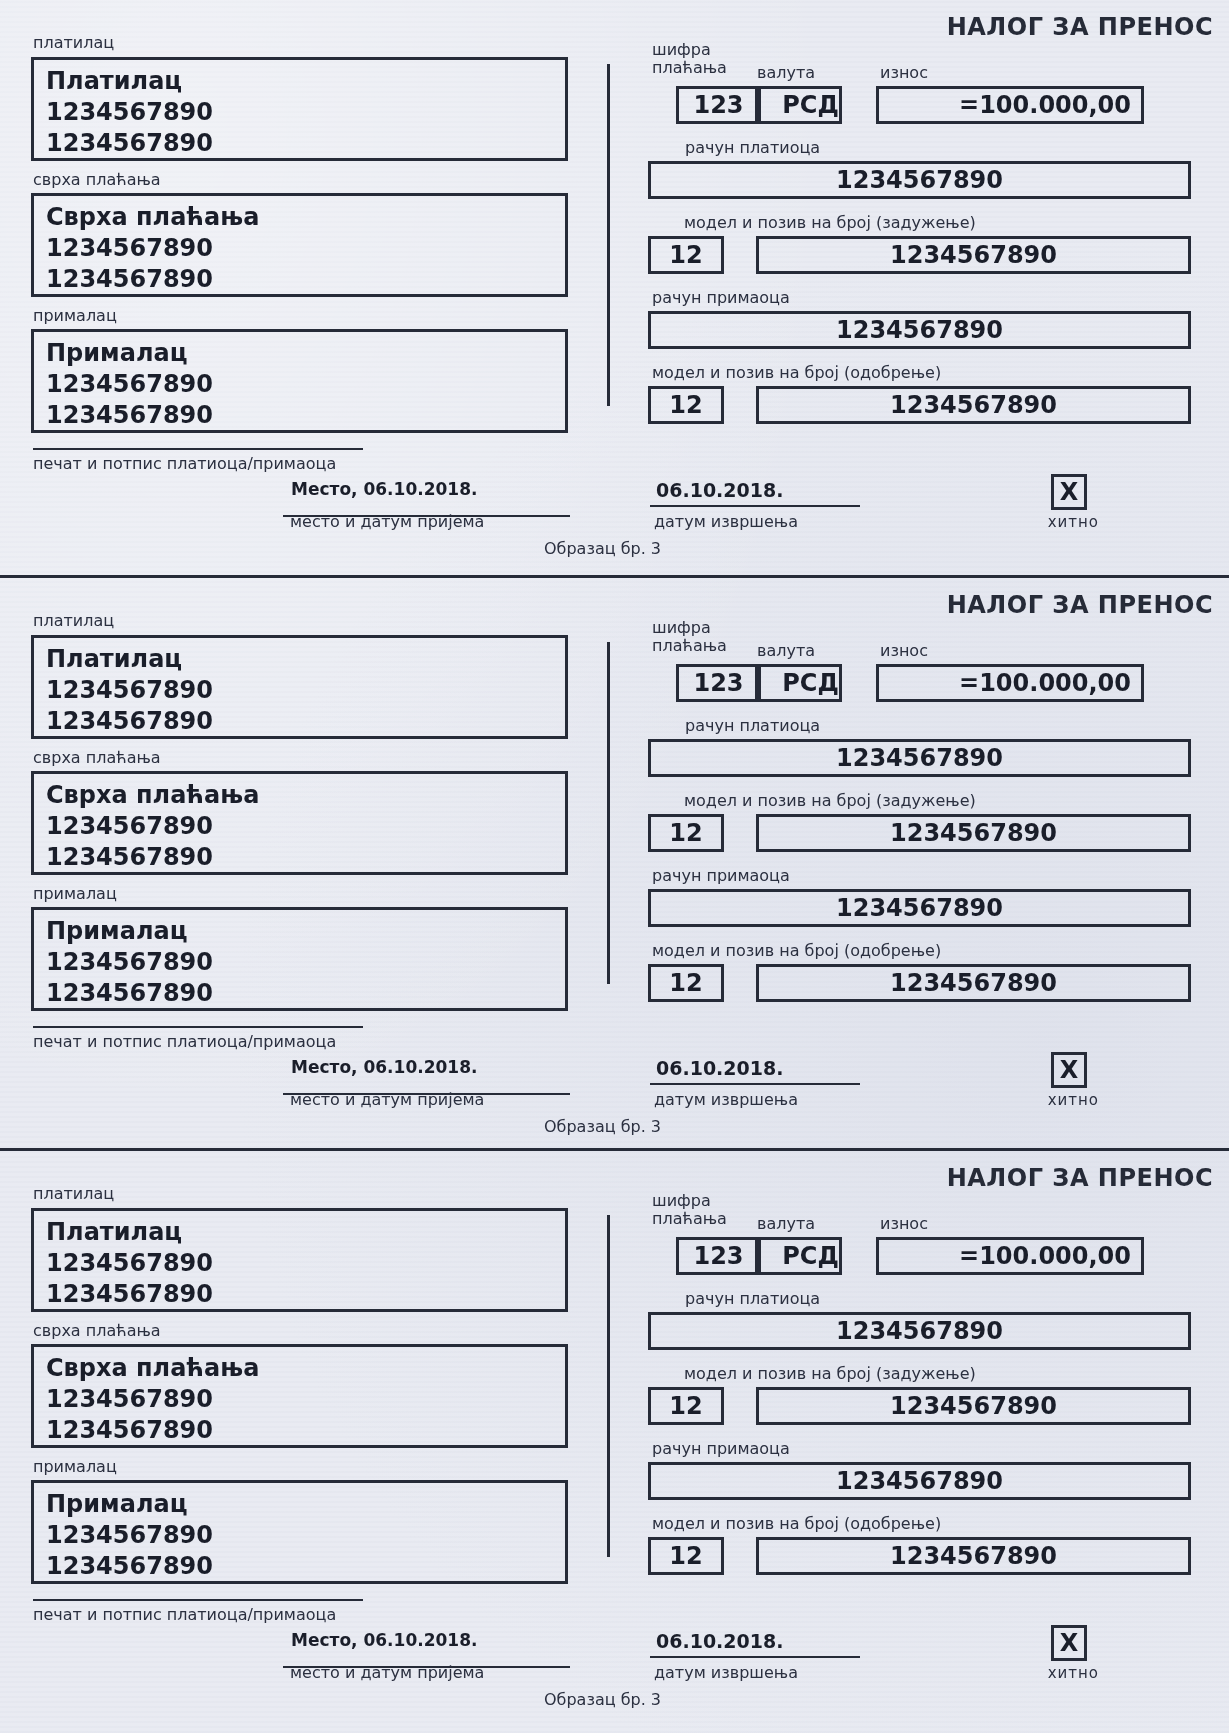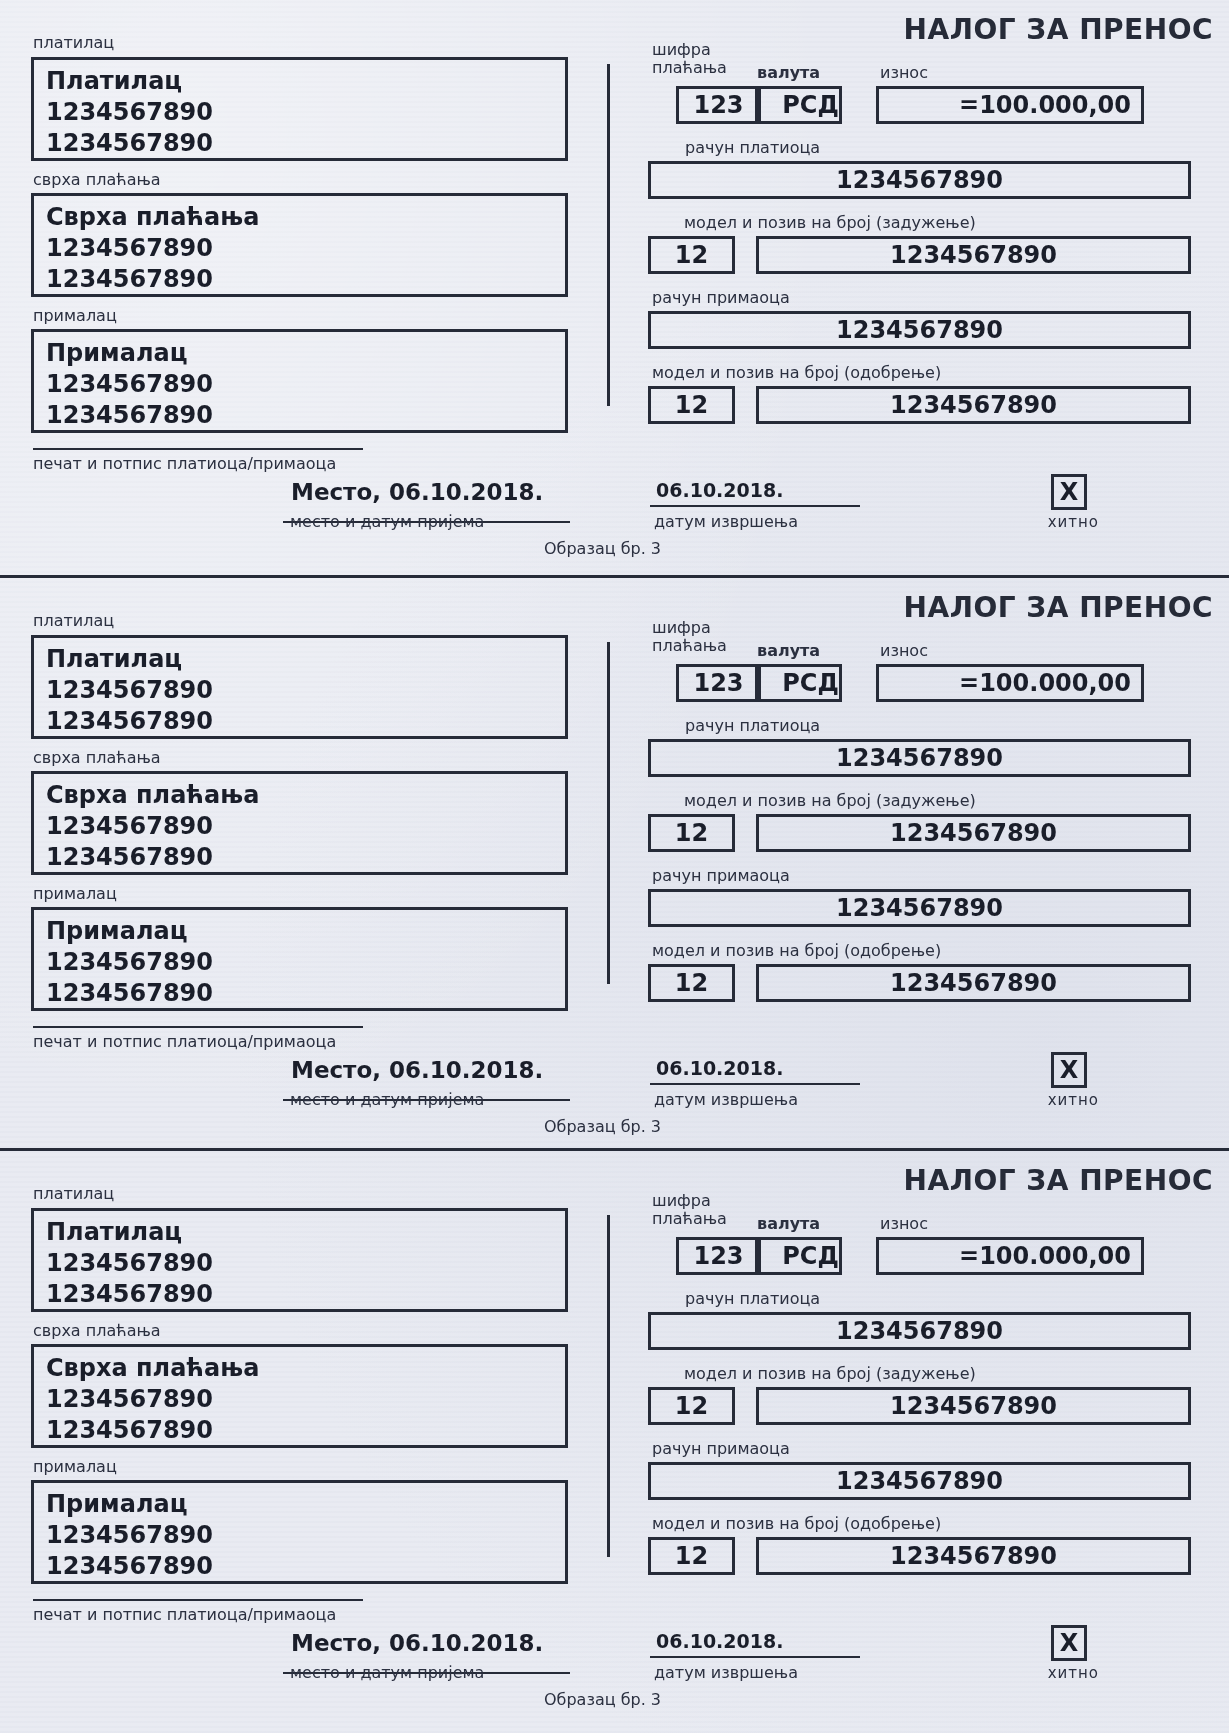--- a/index.html
+++ b/index.html
@@ -24,69 +24,69 @@
     color:var(--ink);
   }
   .form{position:relative;width:100%;height:575px;}
   .form:nth-of-type(2){height:573px;border-top:3px solid var(--ink);}
   .form:nth-of-type(3){height:585px;border-top:3px solid var(--ink);}
   .abs{position:absolute;}
   .lbl{font-size:16px;color:var(--label);line-height:1.15;}
   .prewrap{white-space:pre-line;}
   .form-title{
     top:13px;right:16px;
-    font-size:28px;font-weight:700;letter-spacing:0.5px;color:var(--ink);
+    font-size:24px;font-weight:700;letter-spacing:0.5px;color:var(--ink);
   }
   
   .bigbox{
     left:31px;width:537px;height:104px;
     border:3px solid var(--ink);
     padding:6px 12px;
   }
   .bigbox .val{font-size:24px;font-weight:700;line-height:31px;color:var(--value);}
   .payer-lbl{left:33px;top:34px;}
   .payer-box{top:57px;}
   .purpose-lbl{left:33px;top:171px;}
   .purpose-box{top:193px;}
   .recipient-lbl{left:33px;top:307px;}
   .recipient-box{top:329px;}
   .sig-line{left:33px;top:448px;width:330px;border-top:2.5px solid var(--ink);}
   .sig-lbl{left:33px;top:455px;font-size:16px;}
   .place-date{
     left:283px;top:479px;width:287px;
     border-bottom:2.5px solid var(--ink);
     padding:0 0 16px 8px;
-    font-size:23px;font-weight:700;color:var(--value);
+    font-size:17px;font-weight:700;color:var(--value);
   }
   .place-date-lbl{left:290px;top:513px;}
   
   .divider{left:607px;top:64px;width:3px;height:342px;background:var(--ink);}
   
   .code-lbl{left:652px;top:41px;}
-  .currency-lbl{left:757px;top:64px;font-weight:bold;}
+  .currency-lbl{left:757px;top:64px;}
   .amount-lbl{left:880px;top:64px;}
   .smallbox{
     top:86px;height:38px;
     border:3.5px solid var(--ink);
     display:flex;align-items:center;justify-content:center;
     font-size:24px;font-weight:700;color:var(--value);
   }
   .code-box{left:676px;width:85px;}
   .currency-box{left:755px;width:87px;padding-left:24px;}
   .amount-box{left:876px;width:268px;justify-content:flex-end;padding-right:10px;}
   .longbox{
     left:648px;width:543px;height:38px;
     border:3px solid var(--ink);
     display:flex;align-items:center;justify-content:center;
     font-size:24px;font-weight:700;color:var(--value);
   }
   .payer-acct-lbl{left:652px;top:139px;margin-left:33px;}
   .payer-acct-box{top:161px;}
   .debit-lbl{left:652px;top:214px;margin-left:32px;}
-  .modelbox{width:87px;height:38px;border:3.5px solid var(--ink);
+  .modelbox{width:76px;height:38px;border:3.5px solid var(--ink);
     display:flex;align-items:center;justify-content:center;
     font-size:24px;font-weight:700;color:var(--value);}
   .refbox{width:435px;height:38px;border:3px solid var(--ink);
     display:flex;align-items:center;justify-content:center;
     font-size:24px;font-weight:700;color:var(--value);}
   .debit-model{left:648px;top:236px;}
   .debit-ref{left:756px;top:236px;}
   .recip-acct-lbl{left:652px;top:289px;}
   .recip-acct-box{top:311px;}
   .credit-lbl{left:652px;top:364px;}

